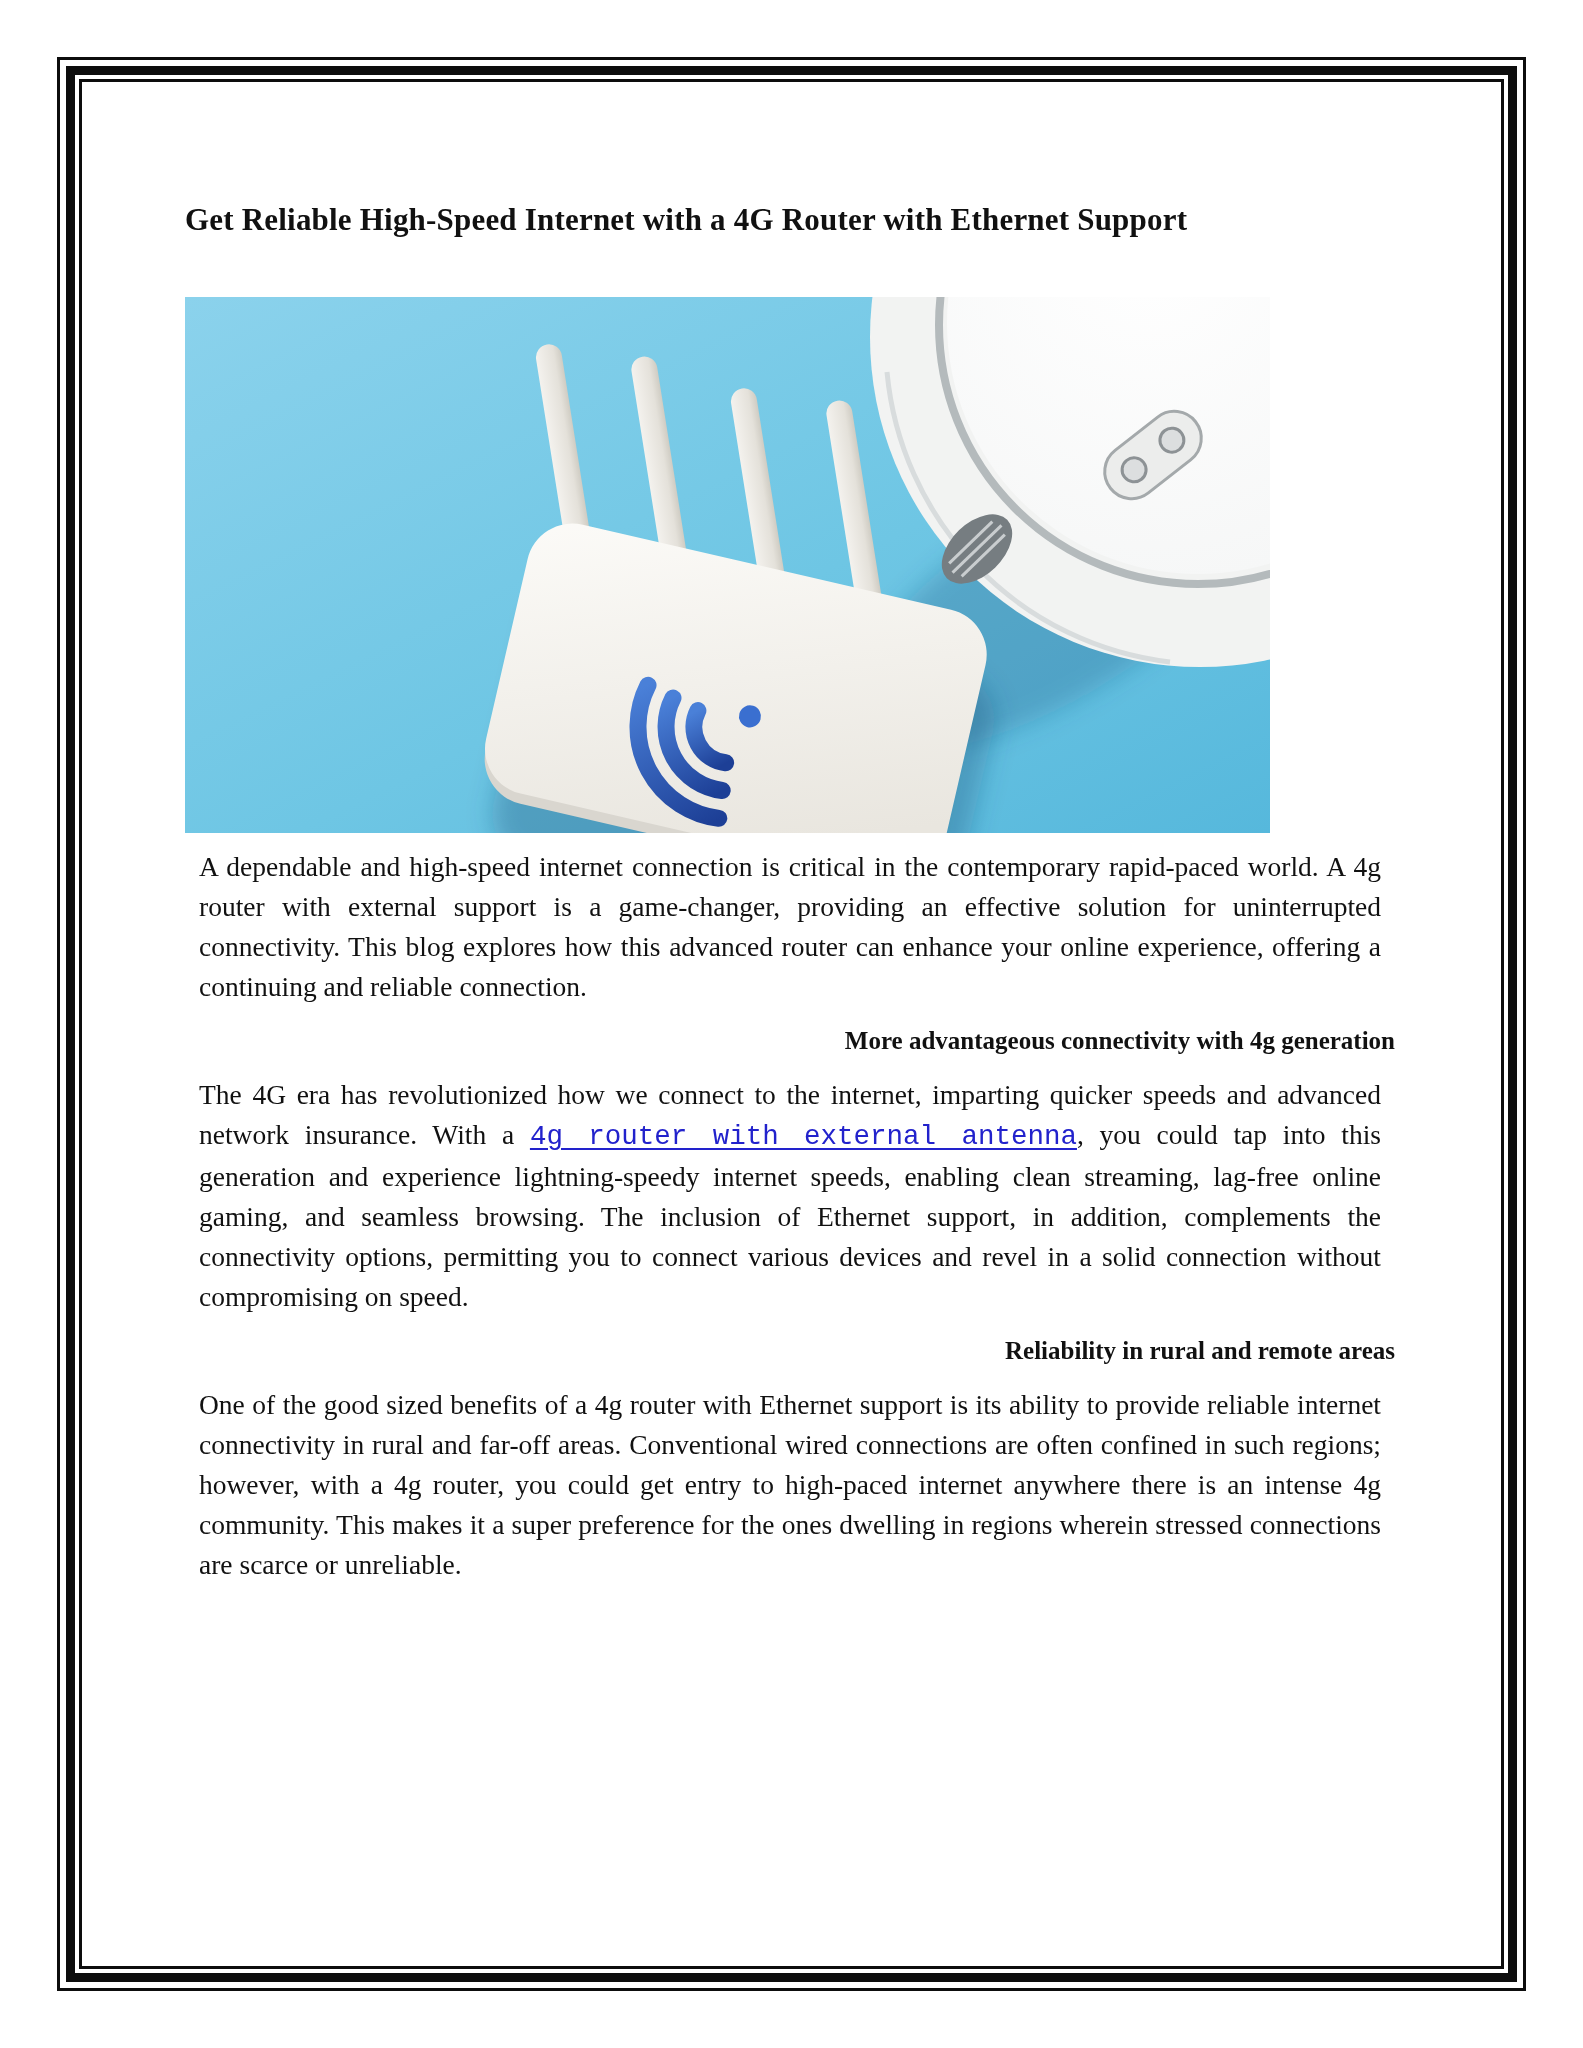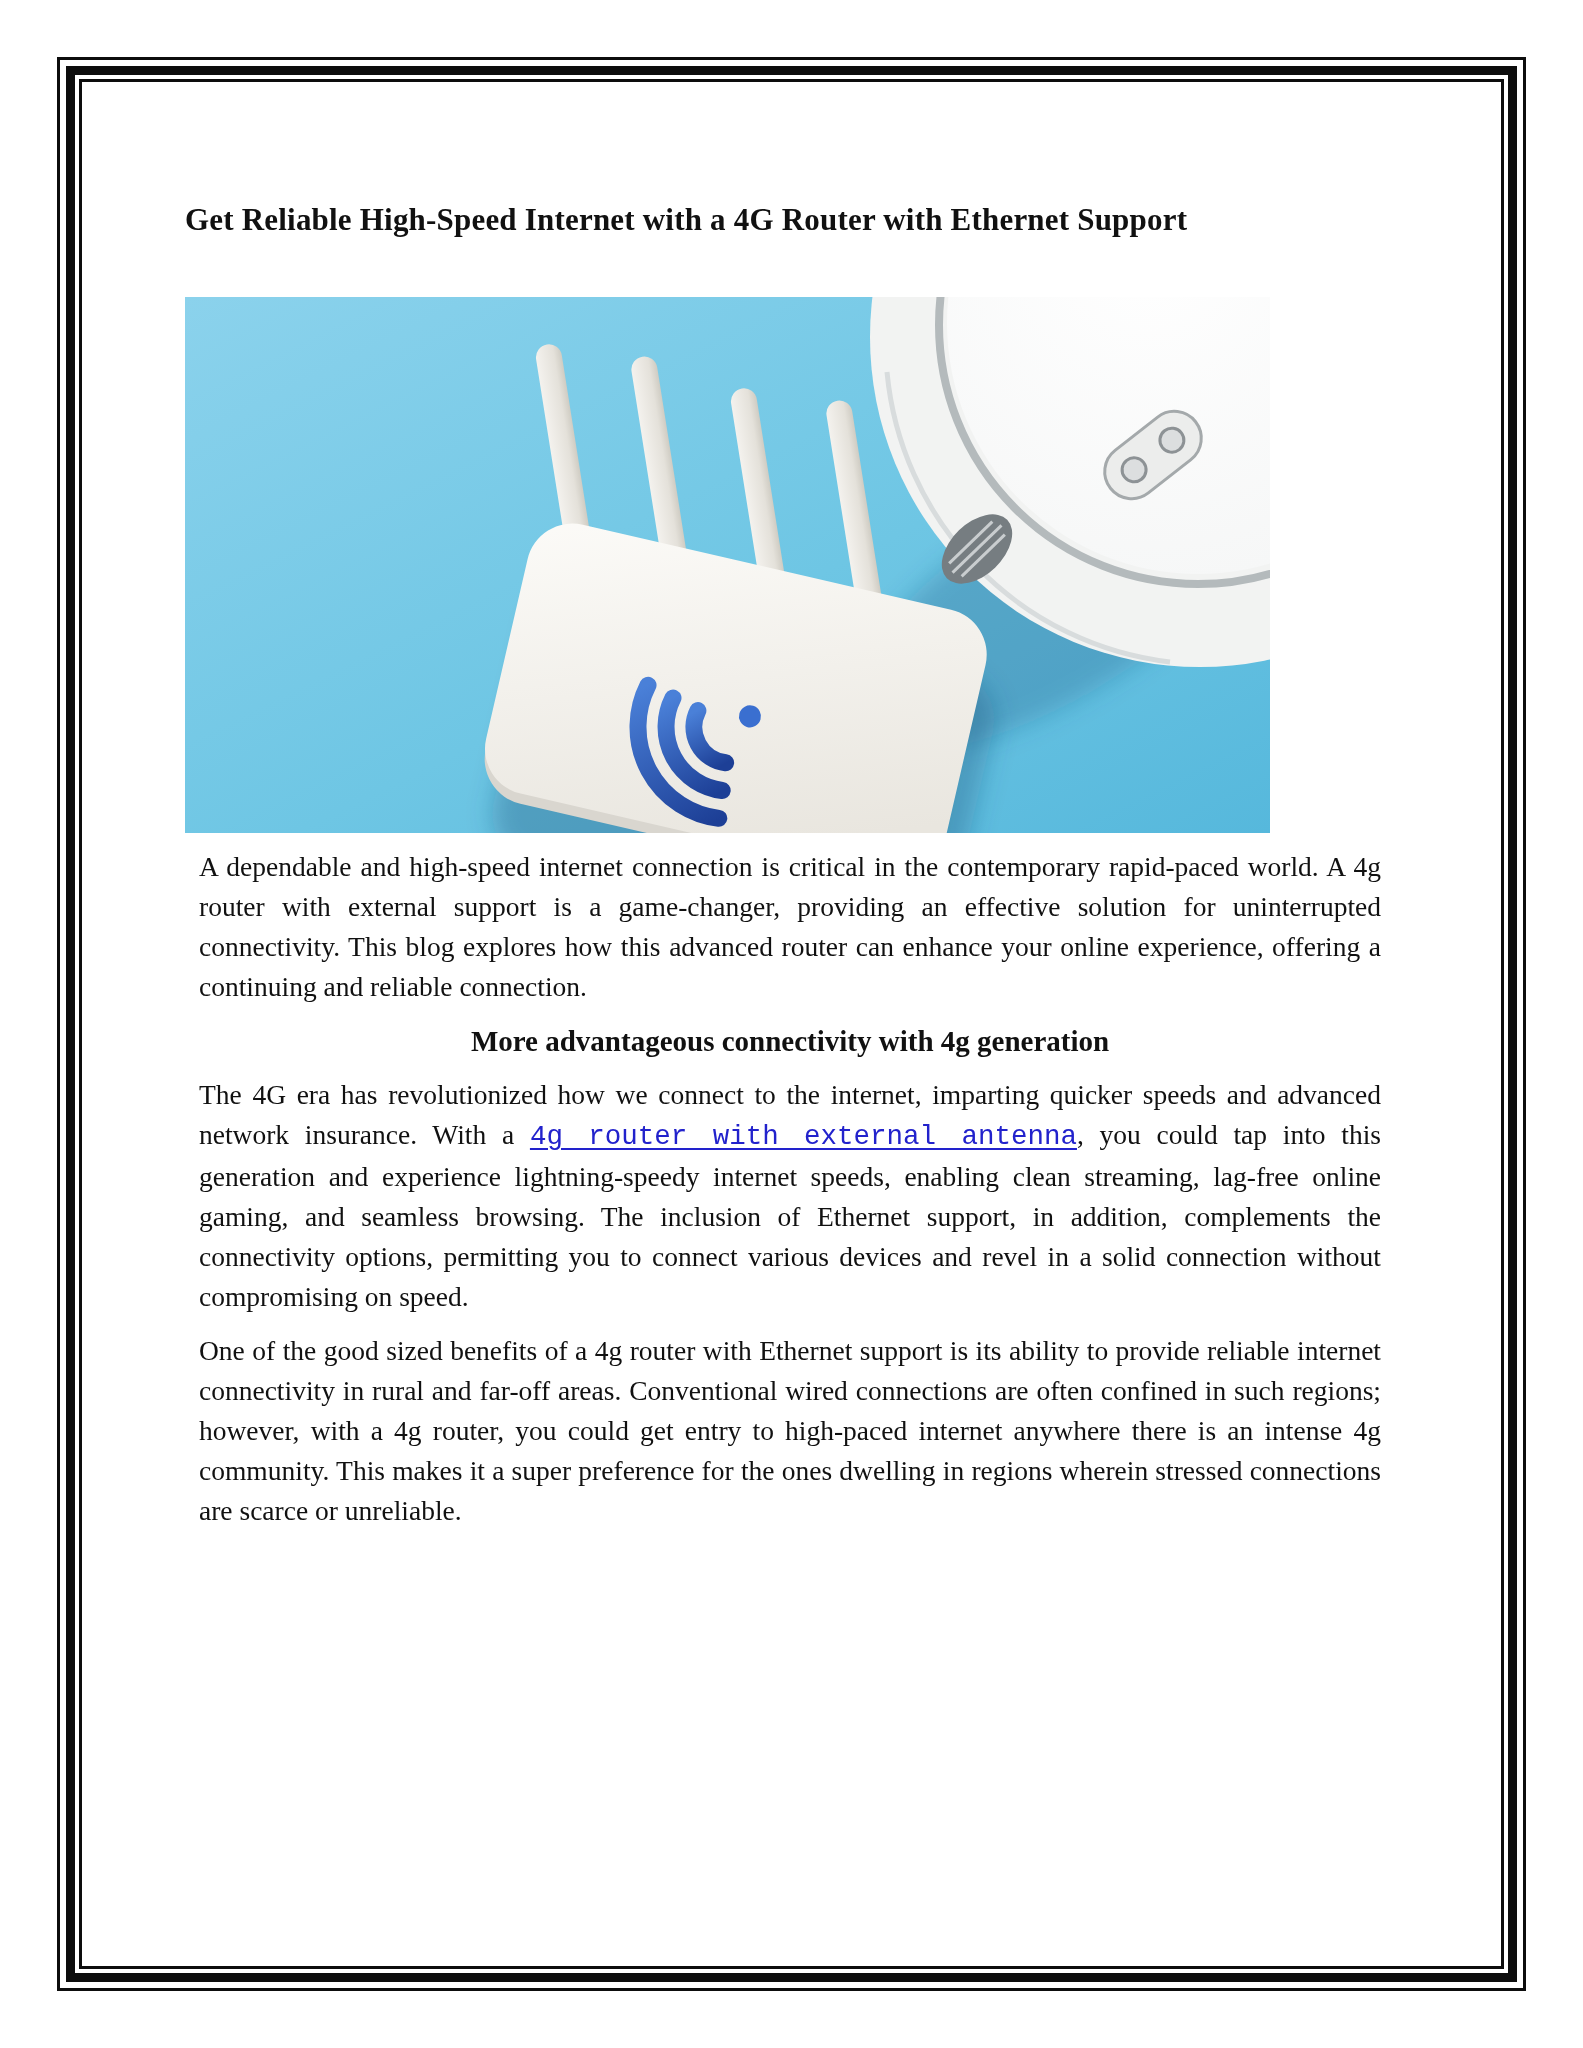--- a/index.html
+++ b/index.html
@@ -38,24 +38,24 @@
   }
   p.body-text{
     margin:14px;
     font-size:27.5px;
     line-height:40px;
     text-align:justify;
   }
   .p1{margin-top:53px;}
   h2.section-heading{
     margin:0;
-    font-size:29px;
+    font-size:25px;
     line-height:40px;
     font-weight:bold;
-    text-align:center;
+    text-align:right;
   }
   .h2a{margin-top:36px;}
   .p2{margin-top:40px;}
   .h2b{margin-top:90px;}
   .p3{margin-top:40px;}
   a.inline-link{
     color:#2222cc;
     text-decoration:underline;
     text-underline-offset:4px;
     font-family:Liberation Mono, monospace;
@@ -158,16 +158,17 @@
       </g>
     </g>
   </svg>
 
   <p class="body-text p1">A dependable and high-speed internet connection is critical in the contemporary rapid-paced world. A 4g router with external support is a game-changer, providing an effective solution for uninterrupted connectivity. This blog explores how this advanced router can enhance your online experience, offering a continuing and reliable connection.</p>
 
   <h2 class="section-heading h2a">More advantageous connectivity with 4g generation</h2>
 
   <p class="body-text p2"><span>The 4G era has revolutionized how we connect to the internet, imparting quicker speeds and advanced network insurance. With a </span><a href="#" class="inline-link">4g router with external antenna</a><span>, you could tap into this generation and experience lightning-speedy internet speeds, enabling clean streaming, lag-free online gaming, and seamless browsing. The inclusion of Ethernet support, in addition, complements the connectivity options, permitting you to connect various devices and revel in a solid connection without compromising on speed.</span></p>
 
+  <h2 class="section-heading h2b">Reliability in rural and remote areas</h2>
 
   <p class="body-text p3">One of the good sized benefits of a 4g router with Ethernet support is its ability to provide reliable internet connectivity in rural and far-off areas. Conventional wired connections are often confined in such regions; however, with a 4g router, you could get entry to high-paced internet anywhere there is an intense 4g community. This makes it a super preference for the ones dwelling in regions wherein stressed connections are scarce or unreliable.</p>
 
 </div>
 
 </body></html>

